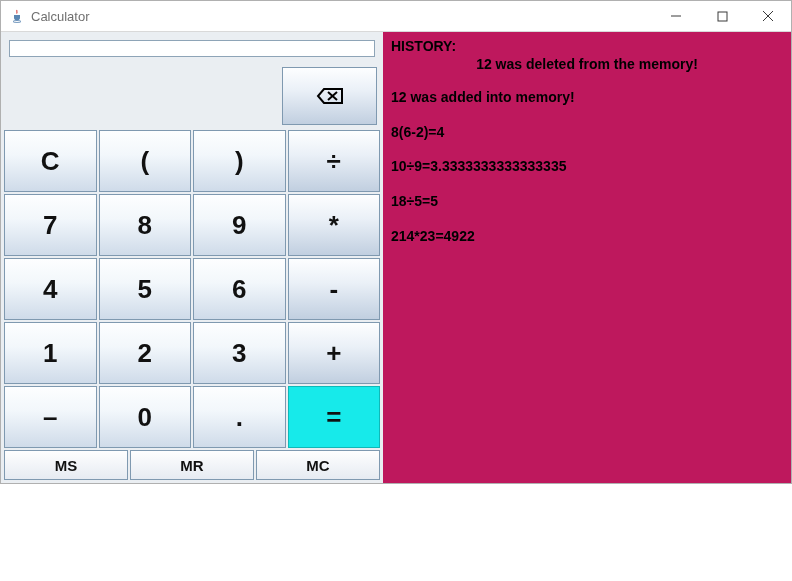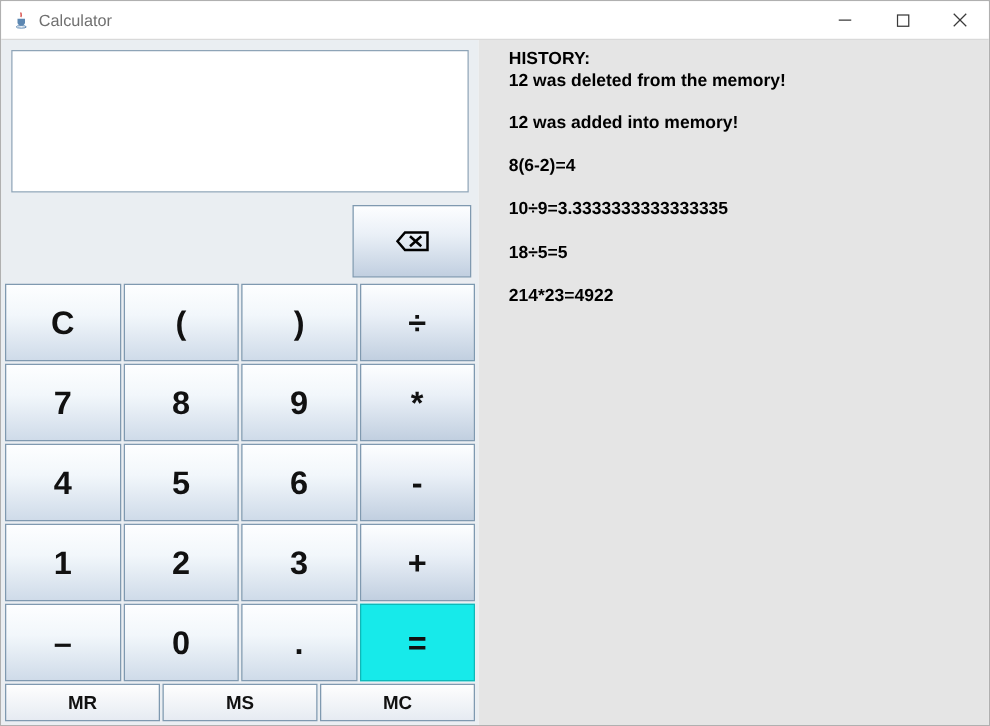--- a/index.html
+++ b/index.html
@@ -1,28 +1,28 @@
 <!DOCTYPE html>
 <html><head>
 <meta charset="utf-8">
 <style>
   html,body{margin:0;padding:0;font-family:Arial,Helvetica,sans-serif;background:#fff;}
-  .window{width:792px;height:581px;border:1px solid #b0b0b0;box-sizing:border-box;display:flex;flex-direction:column;background:#fff;}
+  .window{width:792px;height:484px;border:1px solid #b0b0b0;box-sizing:border-box;display:flex;flex-direction:column;background:#fff;}
   
   .titlebar{height:30px;display:flex;align-items:center;background:#fff;border-bottom:1px solid #d9d9d9;}
   .app-icon{width:16px;height:16px;margin:0 6px 0 8px;display:inline-block;}
   .app-icon svg{width:16px;height:16px;}
   .title-text{flex:0 0 auto;color:#707070;font-size:13px;}
   .titlebar-spacer{flex:1;}
   .winbtn{width:46px;height:30px;display:flex;align-items:center;justify-content:center;color:#3a3a3a;font-size:13px;}
   .winbtn svg{stroke:#3a3a3a;}
   
   .body{flex:1;display:flex;min-height:0;}
   .left{width:382px;box-sizing:border-box;background:#eaeef2;display:flex;flex-direction:column;padding:2px 2px 2px 2px;}
-  .right{flex:1;background:#e5e5e5;padding:6px 8px 6px 24px;box-sizing:border-box;overflow:hidden;}
+  .right{flex:1;background:#be185d;padding:6px 8px 6px 8px;box-sizing:border-box;overflow:hidden;}
   
   .display{background:#fff;border:1px solid #8ea4b7;height:130px;margin:6px 6px 6px 6px;box-sizing:border-box;}
   
   .gridwrap{padding:0 0 0 0;}
   .row{display:flex;}
   .btn{
     height:62px;
     border:1.5px solid #7f99b0;
     background:linear-gradient(#fdfeff 0%,#f2f7fb 40%,#cfdbe9 100%);
     display:flex;align-items:center;justify-content:center;
@@ -127,32 +127,32 @@
         </div>
 
         <div class="row col4">
           <div class="btn">–</div>
           <div class="btn">0</div>
           <div class="btn">.</div>
           <div class="btn eq">=</div>
         </div>
 
         <div class="memrow">
+          <div class="btn">MS</div>
           <div class="btn">MR</div>
-          <div class="btn">MS</div>
           <div class="btn">MC</div>
         </div>
       </div>
 
     </div>
 
     <div class="right">
       <p class="hist-title">HISTORY:</p>
       <div id="history-list">
-          <div class="hist-block" style="margin-bottom: 16px;">
+          <div class="hist-block" style="margin-bottom: 16px; text-align: center;">
             <p class="hist-line">12 was deleted from the memory!</p>
           </div>
           <div class="hist-block">
             <p class="hist-line">12 was added into memory!</p>
           </div>
           <div class="hist-block">
             <p class="hist-line">8(6-2)=4</p>
           </div>
           <div class="hist-block">
             <p class="hist-line">10÷9=3.3333333333333335</p>

